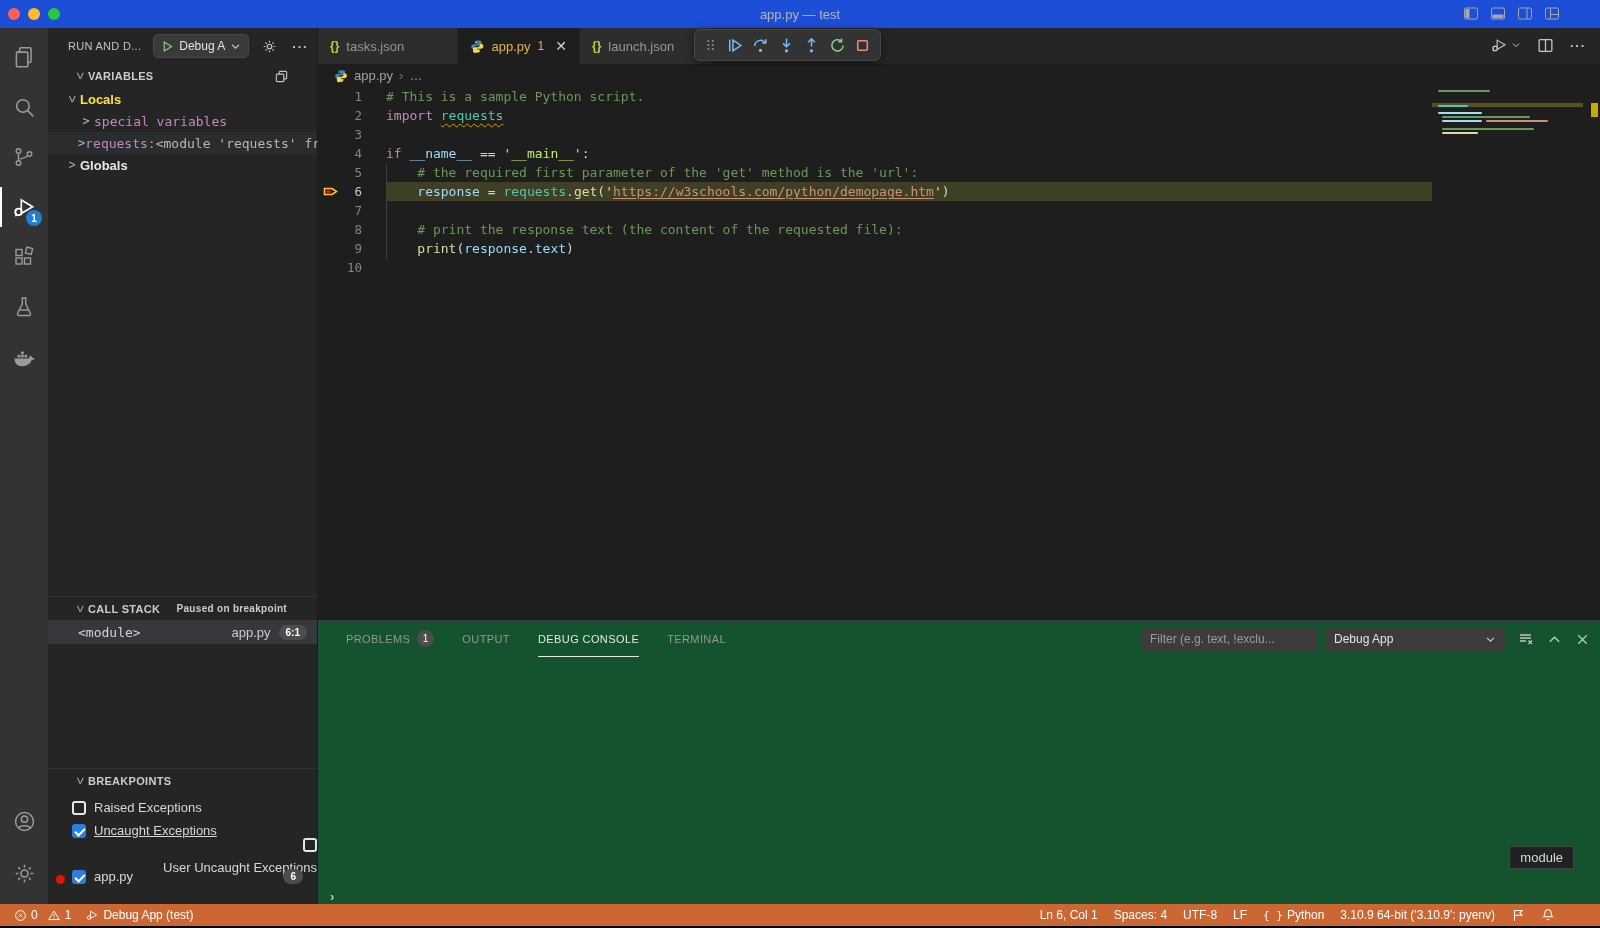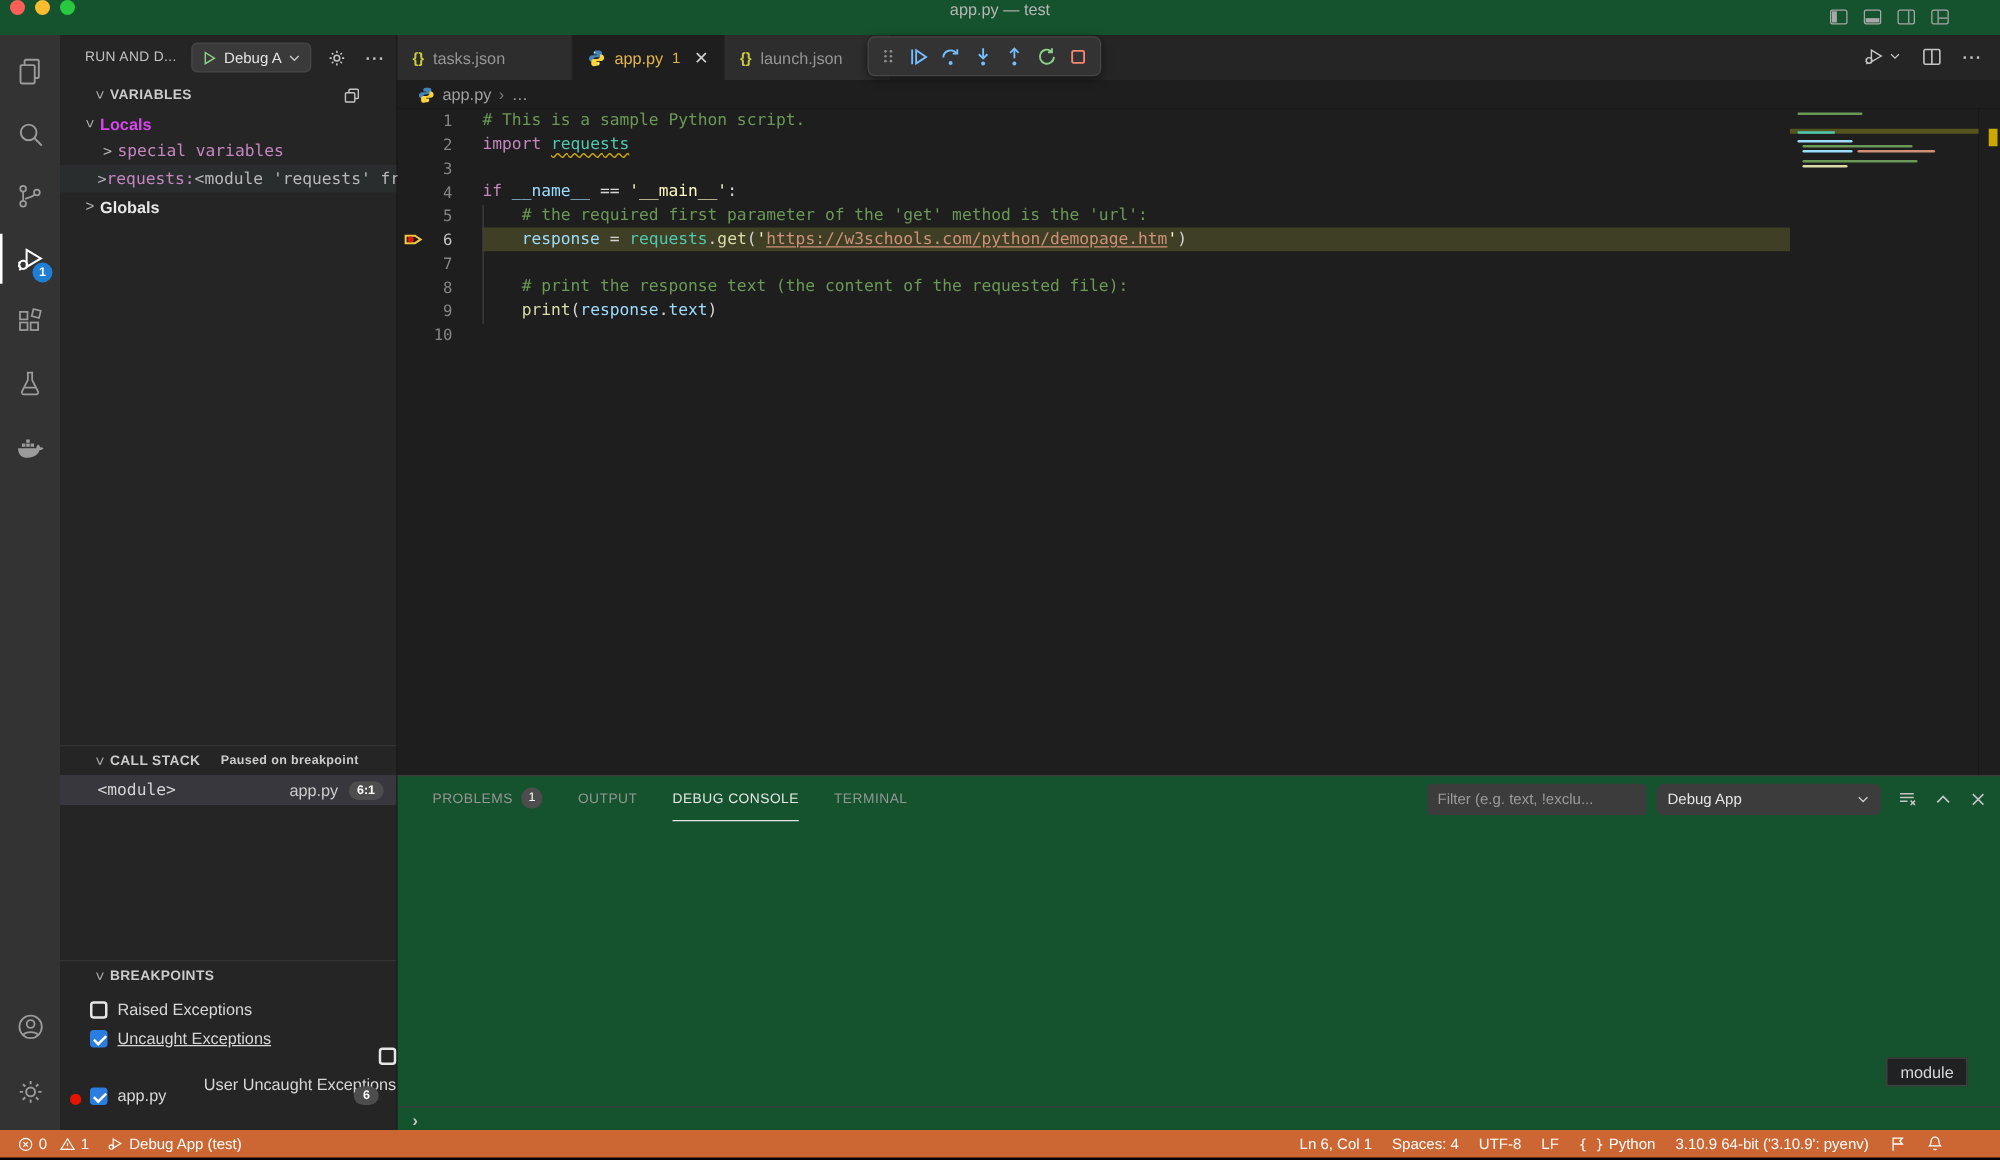--- a/index.html
+++ b/index.html
@@ -3,21 +3,21 @@
 <meta charset="utf-8">
 <style>
 *{box-sizing:border-box;margin:0;padding:0}
 html,body{width:1600px;height:928px;background:#000;overflow:hidden}
 body{font-family:"Liberation Sans",sans-serif;color:#cccccc;position:relative;font-size:13px}
 .abs{position:absolute}
 .mono{font-family:"DejaVu Sans Mono","Liberation Mono",monospace}
 svg{display:block}
 
 
-#titlebar{position:absolute;left:0;top:0;width:1600px;height:28px;background:#14532d;display:flex;align-items:flex-start}
+#titlebar{position:absolute;left:0;top:0;width:1600px;height:28px;background:#1d4ed8;display:flex;align-items:center}
 .traffic{width:12px;height:12px;border-radius:50%;margin-left:8px}
 #title-text{position:absolute;left:0;right:0;text-align:center;color:#b6b6b6;font-size:13px;pointer-events:none}
 #layout-icons{position:absolute;right:40px;top:6px;display:flex;gap:11px;color:#a8a8a8}
 
 
 #activitybar{position:absolute;left:0;top:28px;width:48px;height:876px;background:#333333;display:flex;flex-direction:column;align-items:center}
 .act-item{width:48px;height:50px;display:flex;align-items:center;justify-content:center;color:#9b9b9b;position:relative}
 .act-item.active{color:#ffffff}
 .act-item.active::before{content:"";position:absolute;left:0;top:5px;bottom:5px;width:2px;background:#fff}
 .act-badge{position:absolute;right:6px;bottom:6px;min-width:16px;height:16px;border-radius:9px;background:#1f7fd4;color:#fff;font-size:10px;display:flex;align-items:center;justify-content:center;font-weight:bold}
@@ -57,21 +57,21 @@
 #breadcrumb{position:absolute;left:318px;top:64px;width:1282px;height:23px;background:#1e1e1e;display:flex;align-items:center;padding-left:16px;gap:6px;color:#a0a0a0;font-size:13px}
 
 
 #code{position:absolute;left:318px;top:87px;width:1114px;height:533px;background:#1e1e1e}
 .code-line{display:flex;height:19px;line-height:19px;font-size:13px;position:relative}
 .code-line .gutter{width:68px;flex:none;text-align:right;padding-right:24px;color:#858585;font-size:12.5px}
 .code-line.current .gutter{color:#c6c6c6}
 .code-line .lc{flex:1;white-space:pre}
 .code-line.current .lc{background:rgba(230,230,80,.17)}
 .dbg-arrow{position:absolute;left:5px;top:3px}
-.tk-comment{color:#6a9955}.tk-kw{color:#c586c0}.tk-var{color:#9cdcfe}.tk-str{color:#fef9c3}
+.tk-comment{color:#6a9955}.tk-kw{color:#c586c0}.tk-var{color:#9cdcfe}.tk-str{color:#bef264}
 .tk-type{color:#4ec9b0}.tk-func{color:#dcdcaa}.tk-plain{color:#d4d4d4}
 .tk-link{color:#ce9178;text-decoration:underline;text-underline-offset:2px}
 .tk-squiggle{color:#4ec9b0;text-decoration:underline wavy #cca700;text-decoration-thickness:1px;text-underline-offset:3px}
 #indent-guide{position:absolute;left:386px;top:164px;width:1px;height:95px;background:#404040}
 #minimap{position:absolute;left:1432px;top:87px;width:151px;height:533px;background:#1e1e1e}
 .mm-line{position:absolute;height:2px;border-radius:1px}
 #mm-bar{position:absolute;left:0;right:0;top:16px;height:4px;background:#56531f}
 #overview-marker{position:absolute;left:1591px;top:103px;width:7px;height:14px;background:#cca700}
 #scroll-zone{position:absolute;left:1583px;top:87px;width:17px;height:533px;background:#1e1e1e}
 
@@ -228,21 +228,21 @@
     <span class="sp"></span>
     <span style="margin-right:4px">
         <svg width="15" height="15" viewBox="0 0 16 16" stroke="#c5c5c5" fill="none" stroke-width="1.2">
           <rect x="5.5" y="2.5" width="8" height="8" rx="1"></rect>
           <rect x="2.5" y="5.5" width="8" height="8" rx="1" fill="#252526"></rect>
         </svg>
       </span>
   </div>
   <div class="tree-row" style="padding-left:16px">
     <span class="chev down">&gt;</span>
-      <span style="font-weight:bold;color:#d946ef">Locals</span>
+      <span style="font-weight:bold;color:#fde047">Locals</span>
   </div>
   <div class="tree-row mono" style="padding-left:30px">
     <span class="chev">&gt;</span>
       <span class="purple">special variables</span>
   </div>
   <div class="tree-row mono" style="padding-left:30px;background:#2a2d2e">
     <span class="chev">&gt;</span>
       <span class="purple">requests:</span>
       <span class="dimval" style="white-space:pre">&lt;module 'requests' fr…</span>
   </div>

